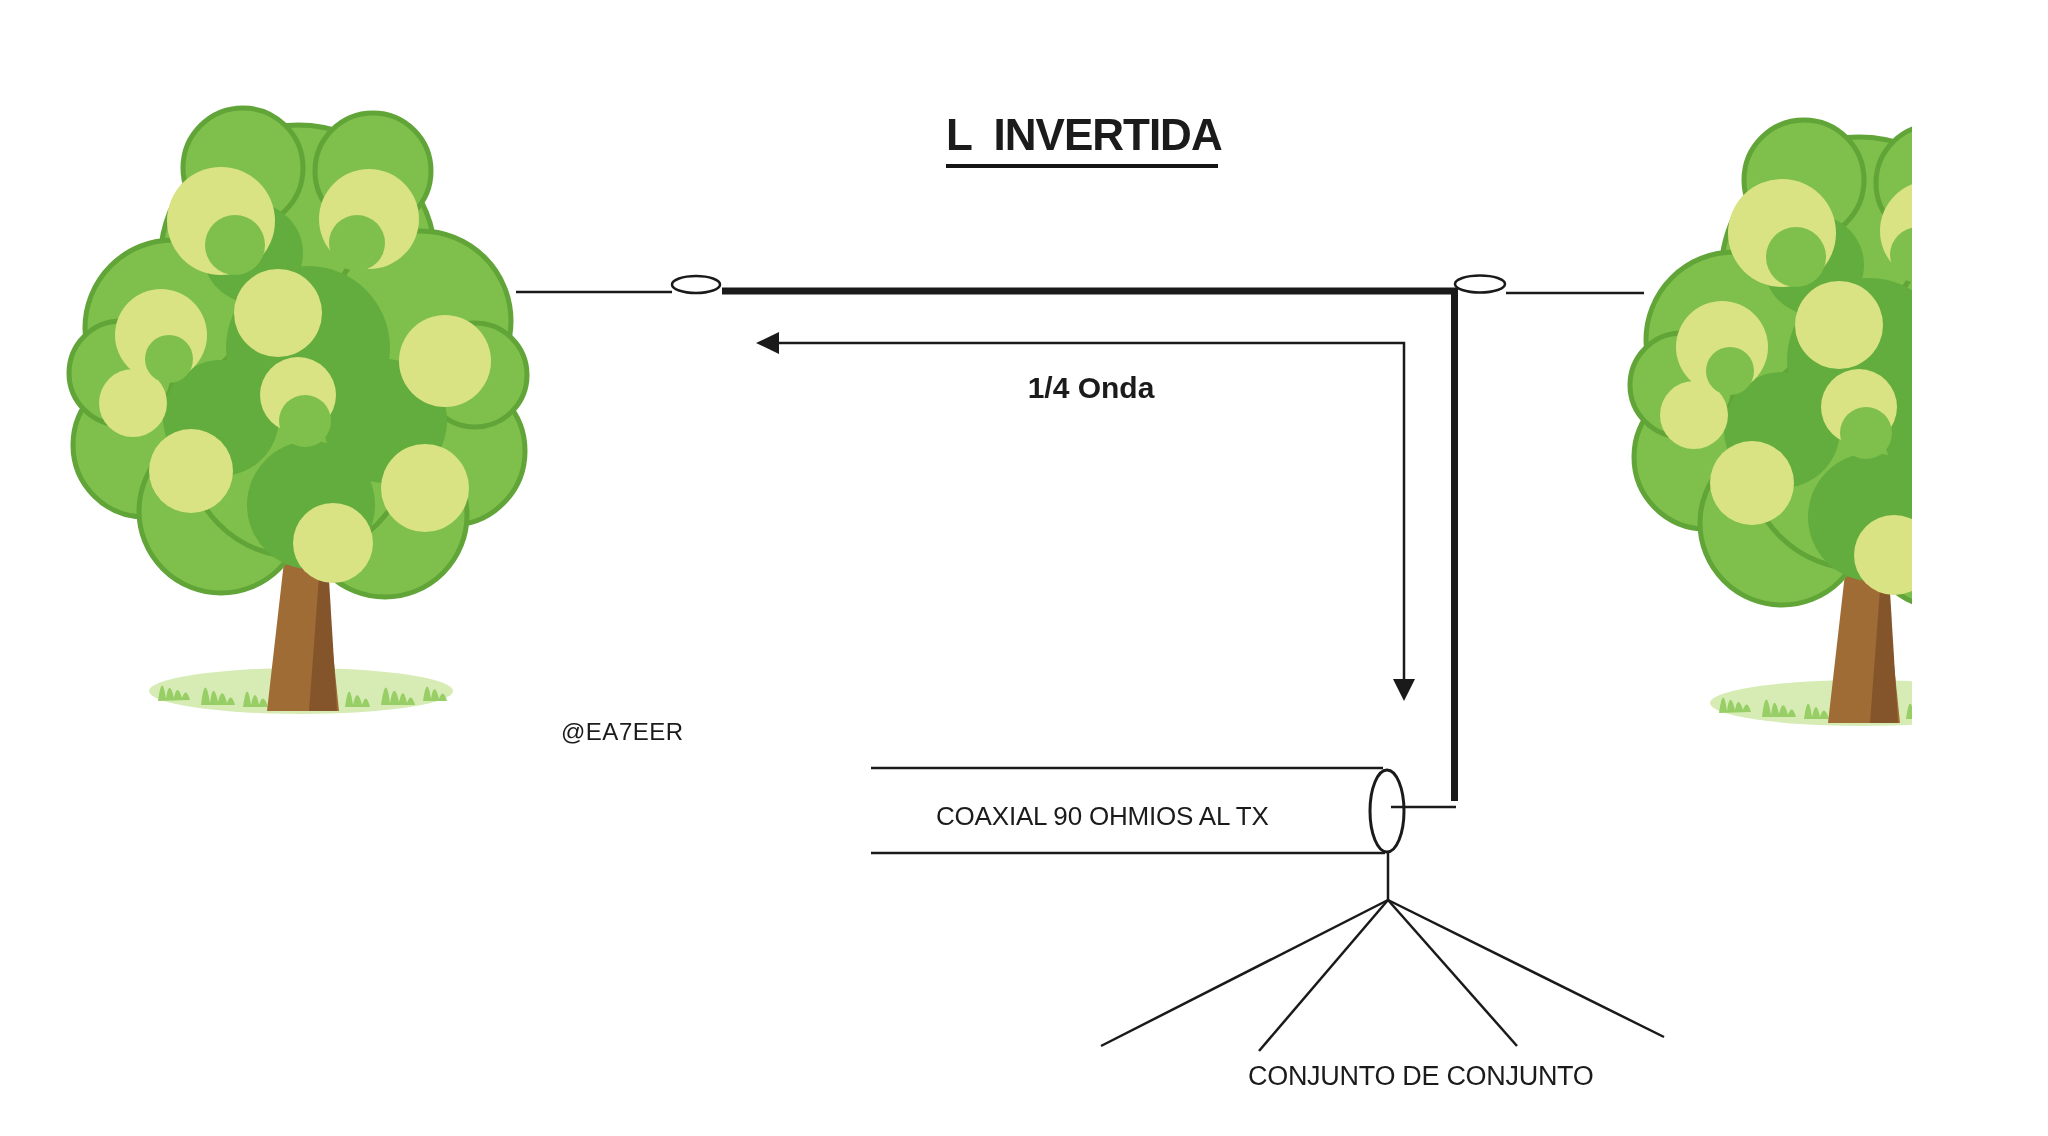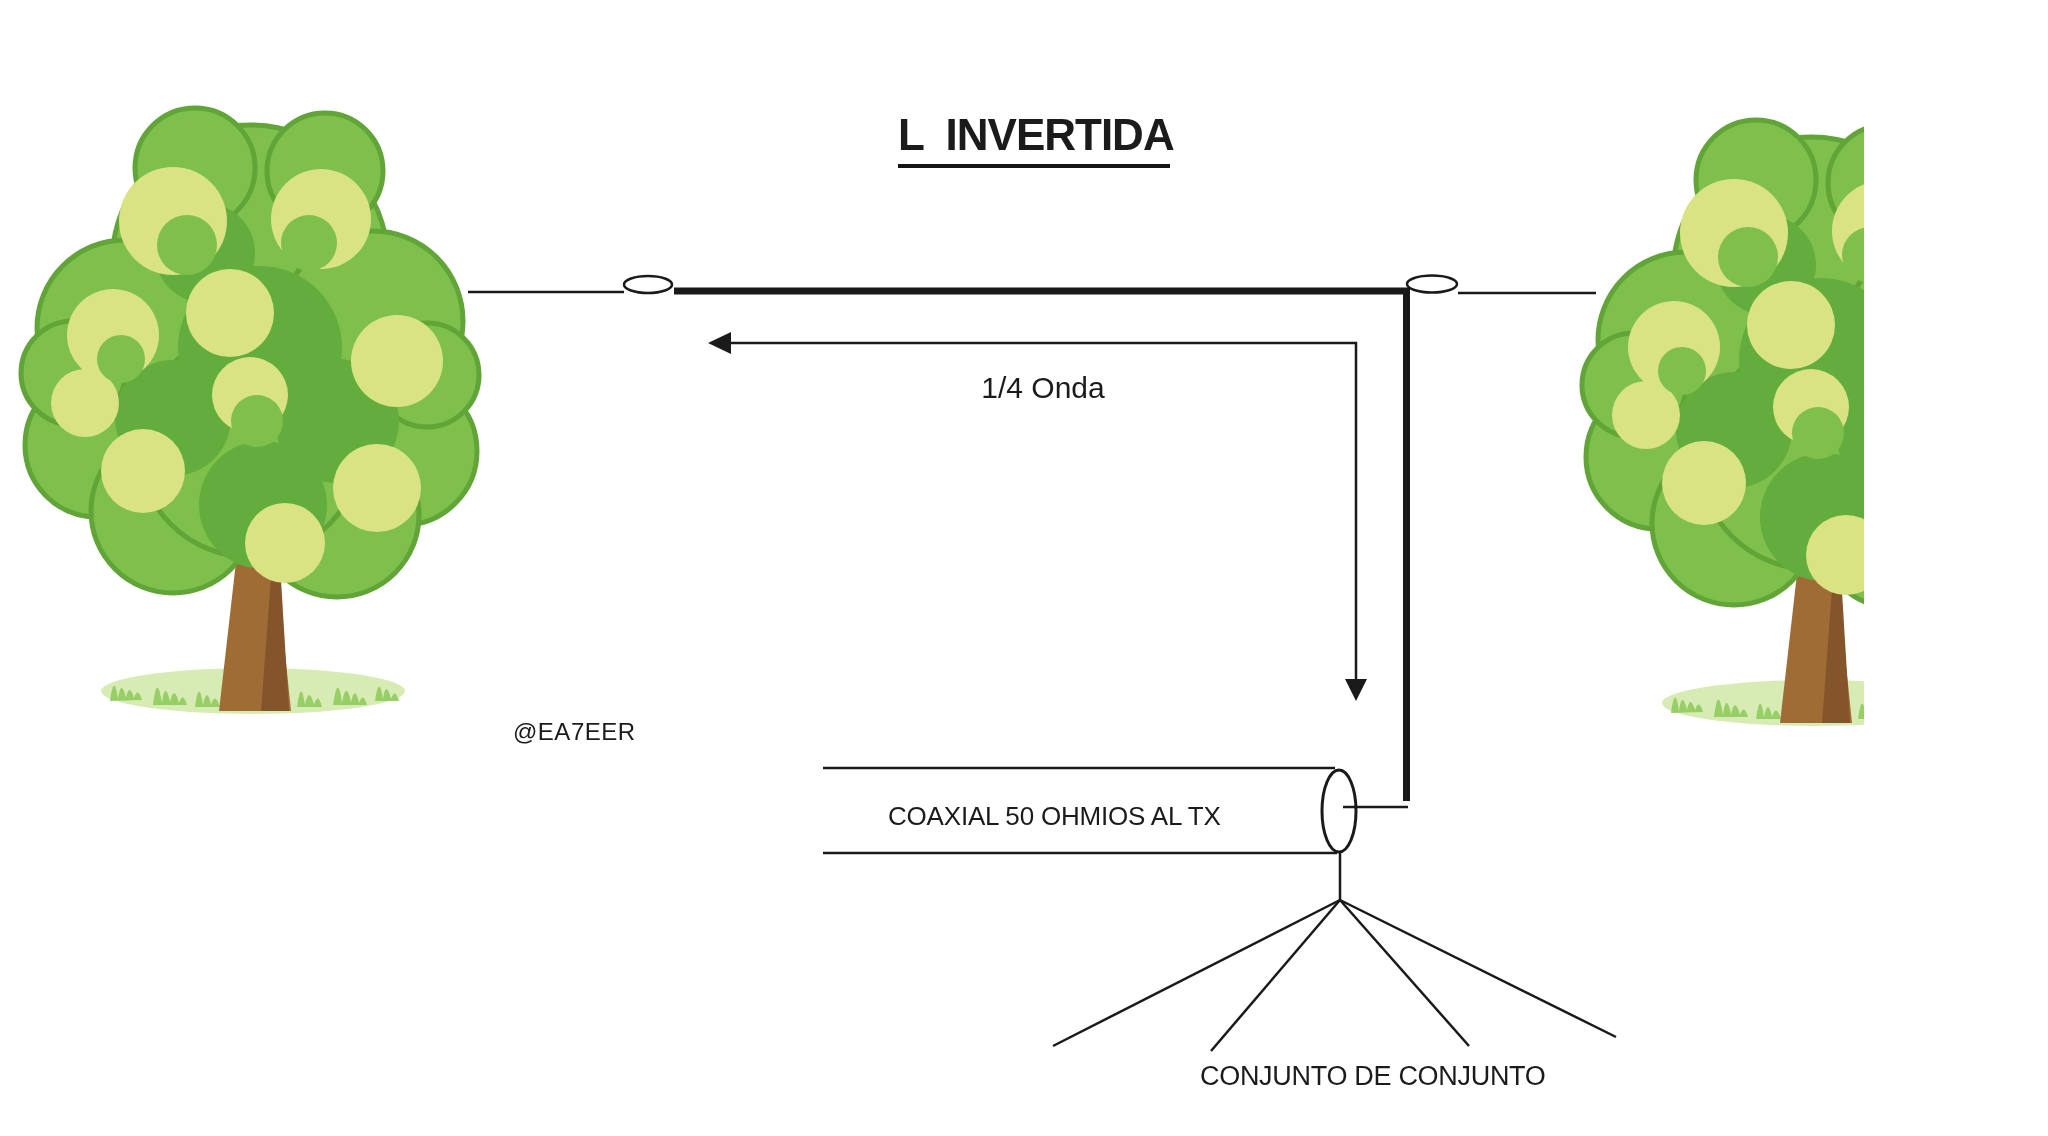--- a/index.html
+++ b/index.html
@@ -11,30 +11,30 @@
     --foliage-outline:#61A438;
     --trunk:#A06C35;
     --trunk-shadow:#84552A;
     --ground:#D7ECB4;
     --grass:#97CE66;
   }
   html,body{margin:0;padding:0;background:var(--background);}
   .stage{
     position:relative;width:1864px;height:1136px;overflow:hidden;
     background:var(--background);
-    font-family:"Liberation Sans", sans-serif;color:var(--line);
+    font-family:"Liberation Sans", sans-serif;color:var(--line);margin-left:48px;
   }
   .stage svg{position:absolute;left:0;top:0;}
   .label{position:absolute;white-space:pre;line-height:1.05;color:#1b1b1b;}
   .title{
     left:898px;top:112px;width:272px;text-align:center;
     font-size:44px;font-weight:bold;letter-spacing:-1px;
     border-bottom:4px solid #151515;padding-bottom:6px;
   }
-  .quarter{left:958px;top:372px;width:170px;text-align:center;font-size:30px;}
+  .quarter{left:958px;top:372px;width:170px;text-align:center;font-size:30px;font-weight:bold;}
   .callsign{left:513px;top:719px;font-size:24px;letter-spacing:0.5px;}
   .coax{left:888px;top:803px;font-size:26px;letter-spacing:-0.2px;}
   .radials{left:1200px;top:1062px;font-size:27px;letter-spacing:-0.3px;}
 
   
   .ln{stroke:var(--line);stroke-width:2.5;fill:none;}
   .wire-thick{stroke:var(--line);stroke-width:7;fill:none;stroke-linejoin:miter;}
   .ins{fill:#ffffff;stroke:var(--line);stroke-width:2.5;}
   .coax-end{fill:#ffffff;stroke:var(--line);stroke-width:3;}
   .head{fill:var(--line);stroke:none;}
@@ -136,15 +136,15 @@
       <line class="ln" x1="1340" y1="900" x2="1616" y2="1037"></line>
     </g>
 
     <use href="#tree" x="25" y="73"></use>
     <use href="#tree" x="1586" y="85"></use>
   </svg>
 
   <div class="label title">L  INVERTIDA</div>
   <div class="label quarter">1/4 Onda</div>
   <div class="label callsign">@EA7EER</div>
-  <div class="label coax">COAXIAL 50 OHMIOS AL TX</div>
+  <div class="label coax">COAXIAL 90 OHMIOS AL TX</div>
   <div class="label radials">CONJUNTO DE CONJUNTO</div>
 </div>
 
 </body></html>

